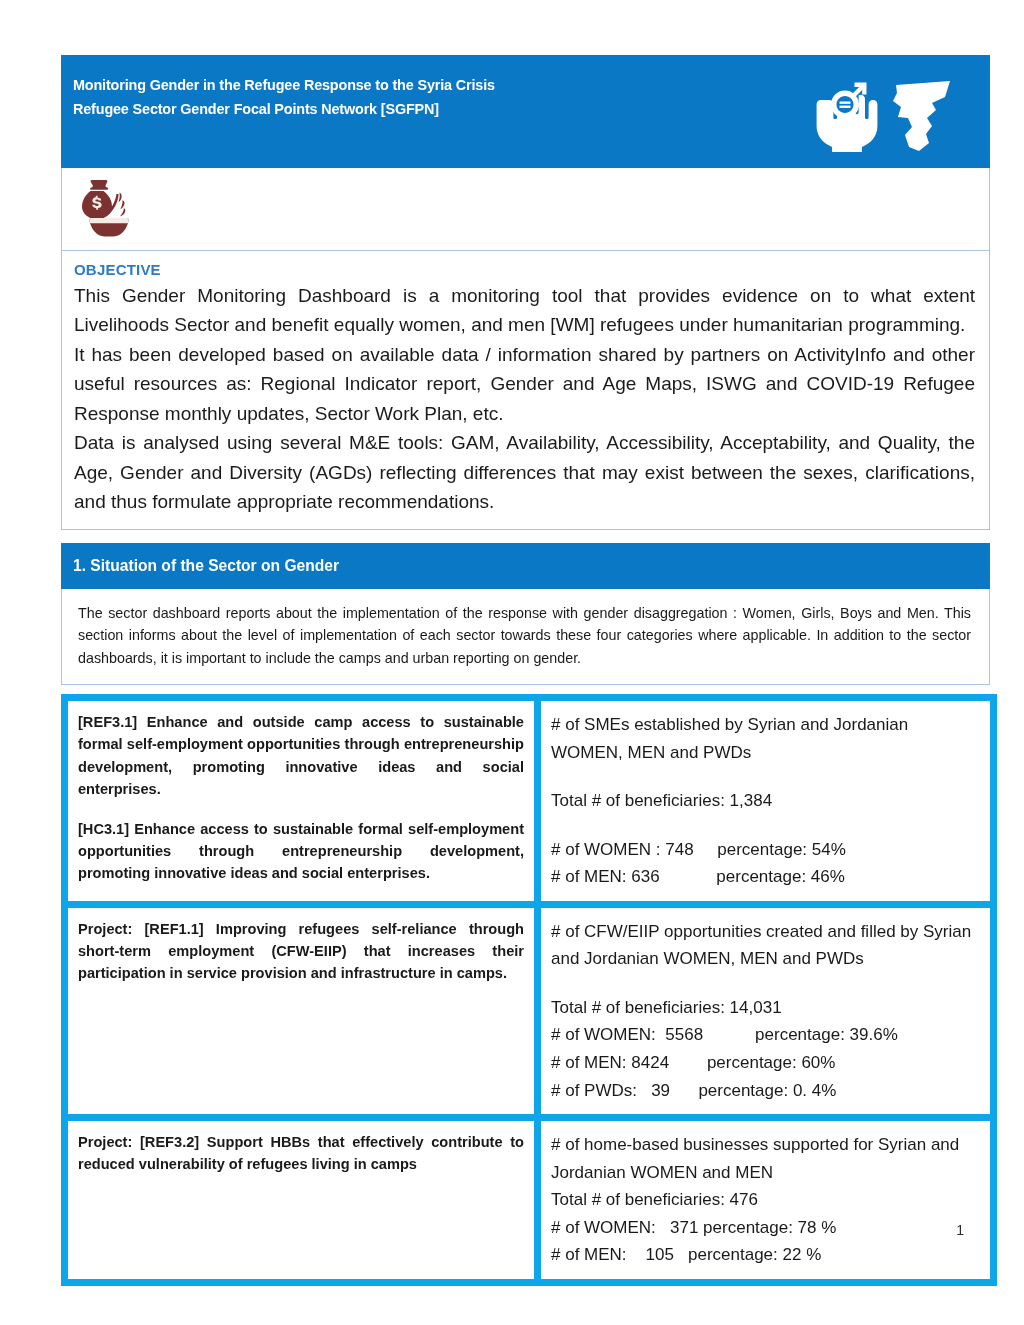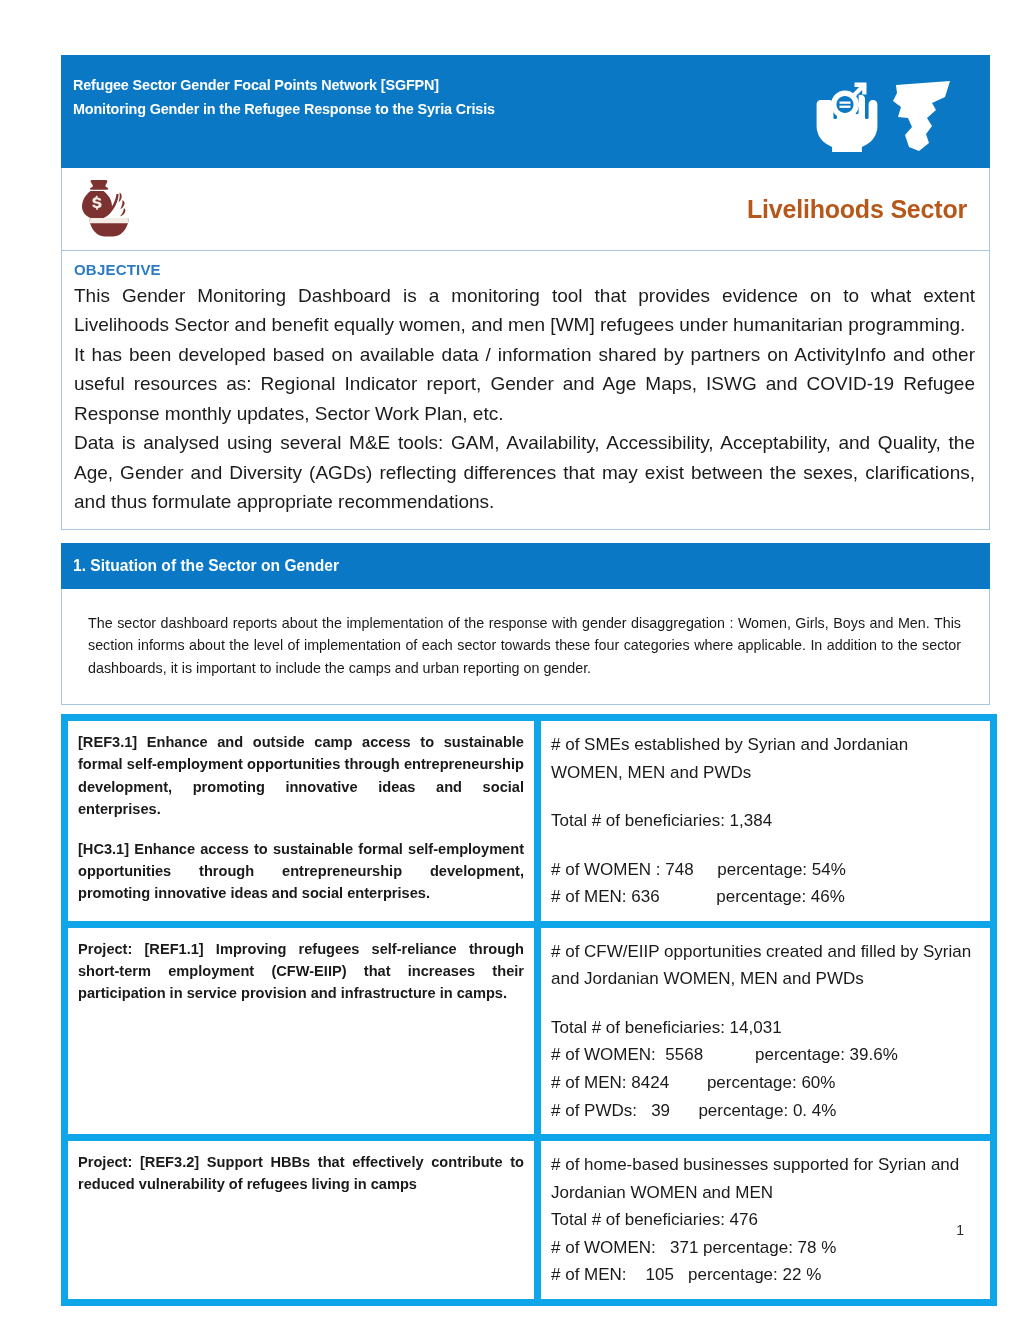--- a/index.html
+++ b/index.html
@@ -146,21 +146,21 @@
   }
 
   
   .section-intro {
     border: 1px solid #a8c6e0;
     border-top: none;
     box-sizing: border-box;
     padding: 9px 14px 11px 12px;
   }
   .section-intro p {
-    margin: 14px;
+    margin: 4px;
     font-size: 14.3px;
     line-height: 1.58;
     text-align: justify;
   }
 
   
   .data-table {
     border-collapse: collapse;
     width: 929px;
     margin-top: 9px;
@@ -204,22 +204,22 @@
 </style>
 </head>
 <body>
 
 <div class="page">
 
   <div class="doc-frame">
 
     <div class="banner">
       <div class="banner-titles">
+        <div>Monitoring Gender in the Refugee Response to the Syria Crisis</div>
         <div>Refugee Sector Gender Focal Points Network [SGFPN]</div>
-        <div>Monitoring Gender in the Refugee Response to the Syria Crisis</div>
       </div>
 
       <div class="banner-logo">
         <svg class="logo-hands" viewBox="0 0 74 72">
           <g fill="#ffffff">
             <path d="M13 20c-2.6 0-4.4 1.9-4.4 4.3v22c0 8.5 5.2 15.9 12.6 19.3l2.9 1.3v5.4h29.8v-5.4l2.9-1.3C64.2 62.2 69.4 54.8 69.4 46.3v-22c0-2.4-1.8-4.3-4.4-4.3s-4.4 1.9-4.4 4.3v13.1c0 .9-.8 1.7-1.8 1.7s-1.8-.8-1.8-1.7V19c0-2.4-1.8-4.3-4.4-4.3-.7 0-1.4.2-2 .5v17.3c0 .9-.8 1.7-1.8 1.7s-1.8-.8-1.8-1.7V16.2h-8v16.3c0 .9-.8 1.7-1.8 1.7s-1.8-.8-1.8-1.7V15.2c-.6-.3-1.3-.5-2-.5-2.6 0-4.4 1.9-4.4 4.3v18.4c0 .9-.8 1.7-1.8 1.7s-1.8-.8-1.8-1.7V24.3c0-2.4-1.8-4.3-4.4-4.3z"></path>
             <circle cx="37" cy="25" r="12.5" fill="#0b78c6"></circle>
             <path d="M37 10.5c-7.7 0-14 6.3-14 14s6.3 14 14 14 14-6.3 14-14-6.3-14-14-14zm0 5.5c4.7 0 8.5 3.8 8.5 8.5S41.7 33 37 33s-8.5-3.8-8.5-8.5S32.3 16 37 16z"></path>
             <rect x="31.5" y="21.5" width="11" height="2.3"></rect>
             <rect x="31.5" y="25.6" width="11" height="2.3"></rect>
@@ -243,21 +243,20 @@
           <path d="M12.5 13c-5 3.8-8.5 9.4-8.5 15.4 0 7.3 6.3 12.6 15 12.6s15-5.3 15-12.6c0-6-3.5-11.6-8.5-15.4z"></path>
           <path d="M19 19.5c2.4 0 4.3 1.1 4.3 3h-2.6c0-.6-.7-1-1.7-1s-1.6.4-1.6.9c0 .6.7.9 2.1 1.2 2.4.5 4.1 1.3 4.1 3.3 0 1.8-1.5 2.9-3.6 3.1v1.7h-1.8v-1.7c-2.3-.2-4-1.4-4-3.3h2.6c0 .7.8 1.2 1.9 1.2 1.2 0 1.9-.4 1.9-1 0-.7-.8-1-2.3-1.3-2.2-.5-3.9-1.2-3.9-3.2 0-1.7 1.4-2.8 3.4-3.1v-1.6h1.8v1.6z" fill="#f3ece4"></path>
           <path d="M13 40h36c1.1 0 1.9 1 1.7 2.1-1.7 9.6-7.8 16.4-15.2 16.4h-9c-7.4 0-13.5-6.8-15.2-16.4-.2-1.1.6-2.1 1.7-2.1z"></path>
           <path d="M13 40h36c1.1 0 1.9 1 1.7 2.1-.2 1.1-.5 2.2-.8 3.2H12.1c-.3-1-.6-2.1-.8-3.2-.2-1.1.6-2.1 1.7-2.1z" fill="#f3ece4"></path>
           <path d="M41.5 14.5c.6 3.2.2 6.5-1.1 9.5 1.6-.6 2.6-2.4 3.1-4.3.5-2 .2-4-2-5.2z"></path>
           <path d="M44.5 22c.2 3.2-.6 6.3-2.3 9 1.7-.3 3-1.9 3.8-3.7.9-1.9 1-3.9-1.5-5.3z"></path>
           <path d="M46 30c-.4 3.1-1.8 6-4 8.2 1.7 0 3.3-1.2 4.4-2.9 1.2-1.7 1.6-3.7-.4-5.3z"></path>
           <path d="M38.5 16c-1 7.2-4.6 14-9.6 18.8l1.8 1.8C36.4 31.2 40.2 23.8 40.6 16z"></path>
         </g>
       </svg>
-      <div class="sector-title">Livelihoods Sector</div>
     </div>
 
     <div class="objective">
       <div class="objective-heading">OBJECTIVE</div>
       <p>This Gender Monitoring Dashboard is a monitoring tool that provides evidence on to what extent Livelihoods Sector and benefit equally women, and men [WM] refugees under humanitarian programming.</p>
       <p>It has been developed based on available data / information shared by partners on ActivityInfo and other useful resources as: Regional Indicator report, Gender and Age Maps, ISWG and COVID-19 Refugee Response monthly updates, Sector Work Plan, etc.</p>
       <p>Data is analysed using several M&amp;E tools: GAM, Availability, Accessibility, Acceptability, and Quality, the Age, Gender and Diversity (AGDs) reflecting differences that may exist between the sexes, clarifications, and thus formulate appropriate recommendations.</p>
     </div>
 
     <div class="section-bar">

